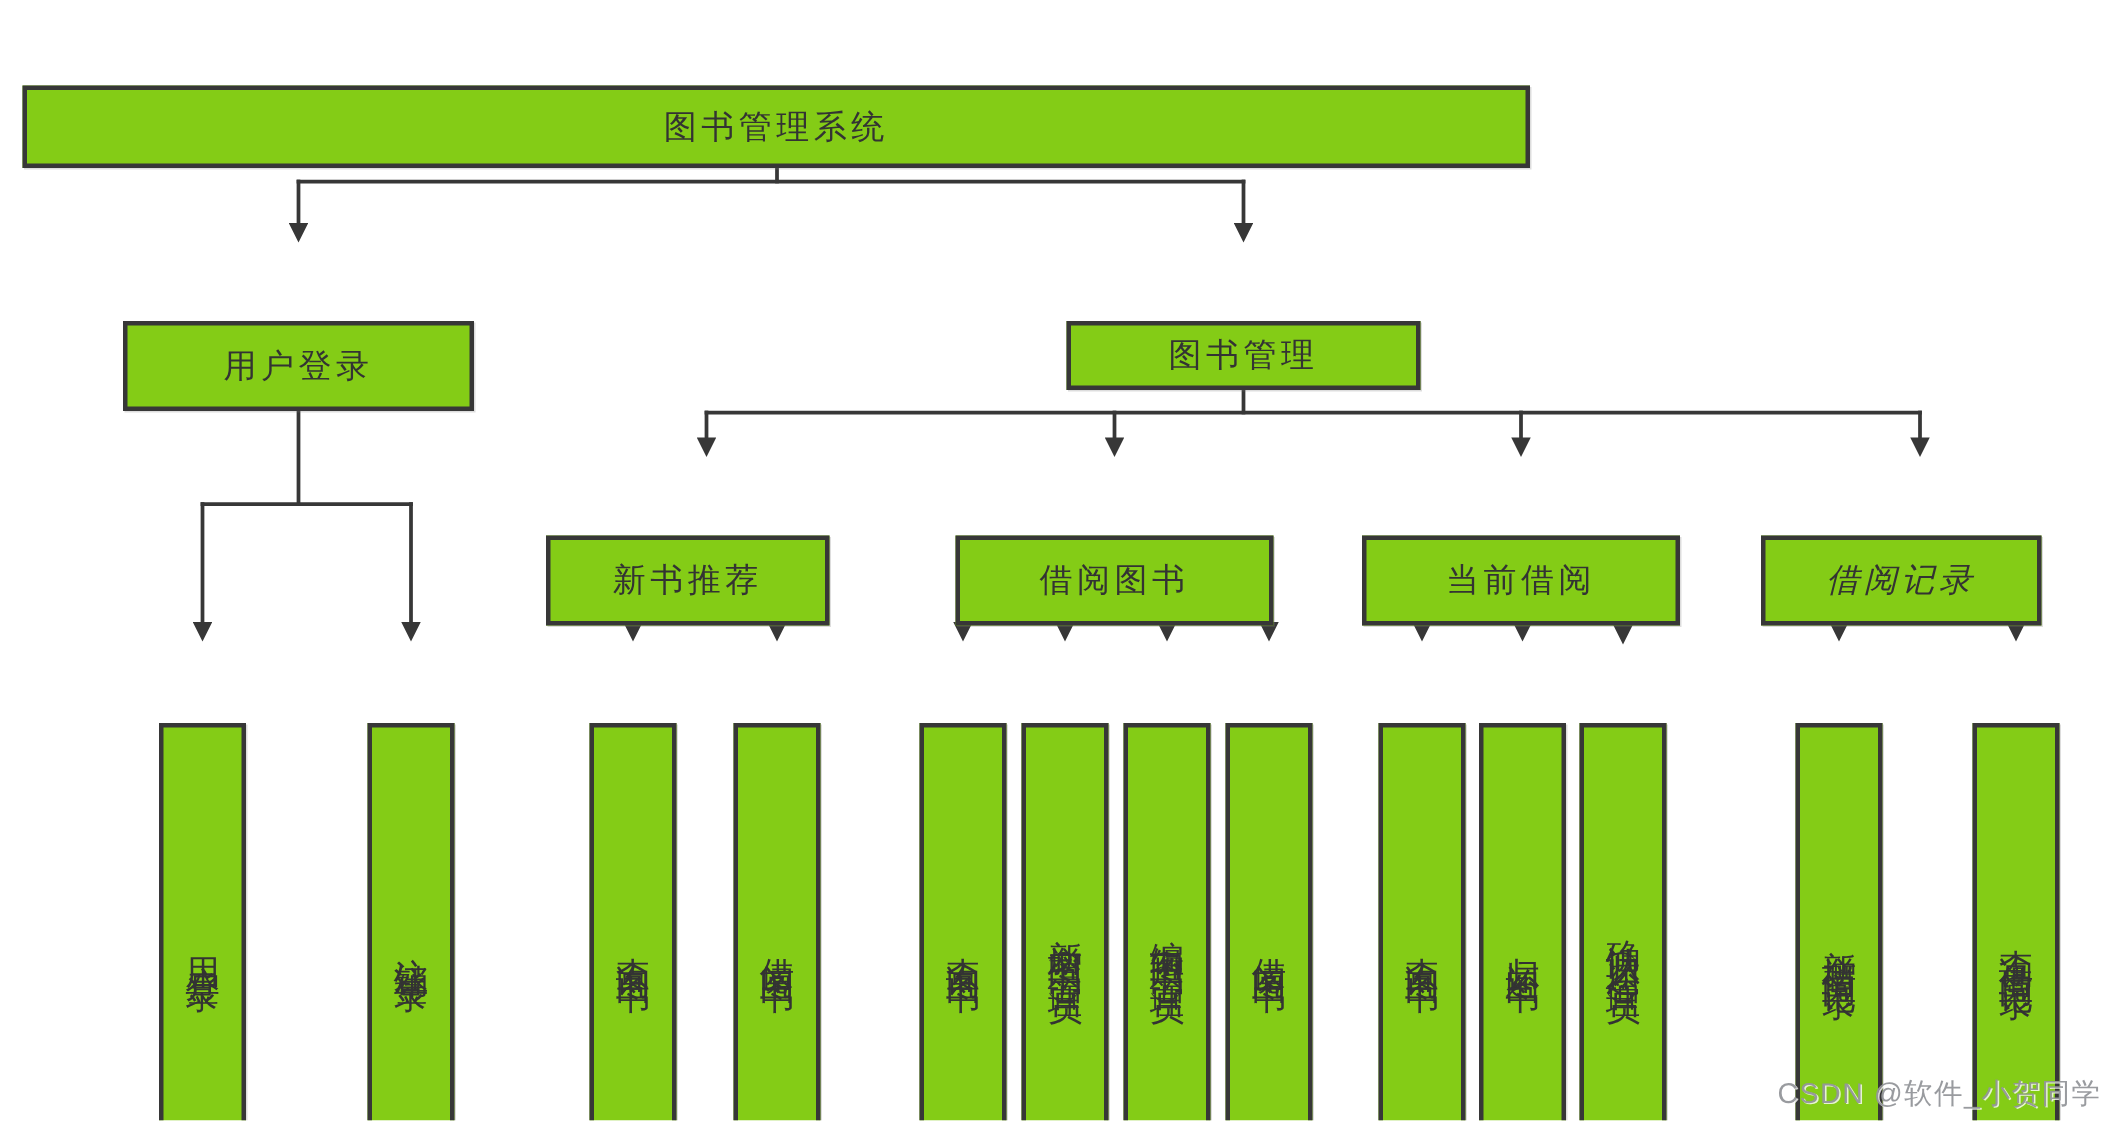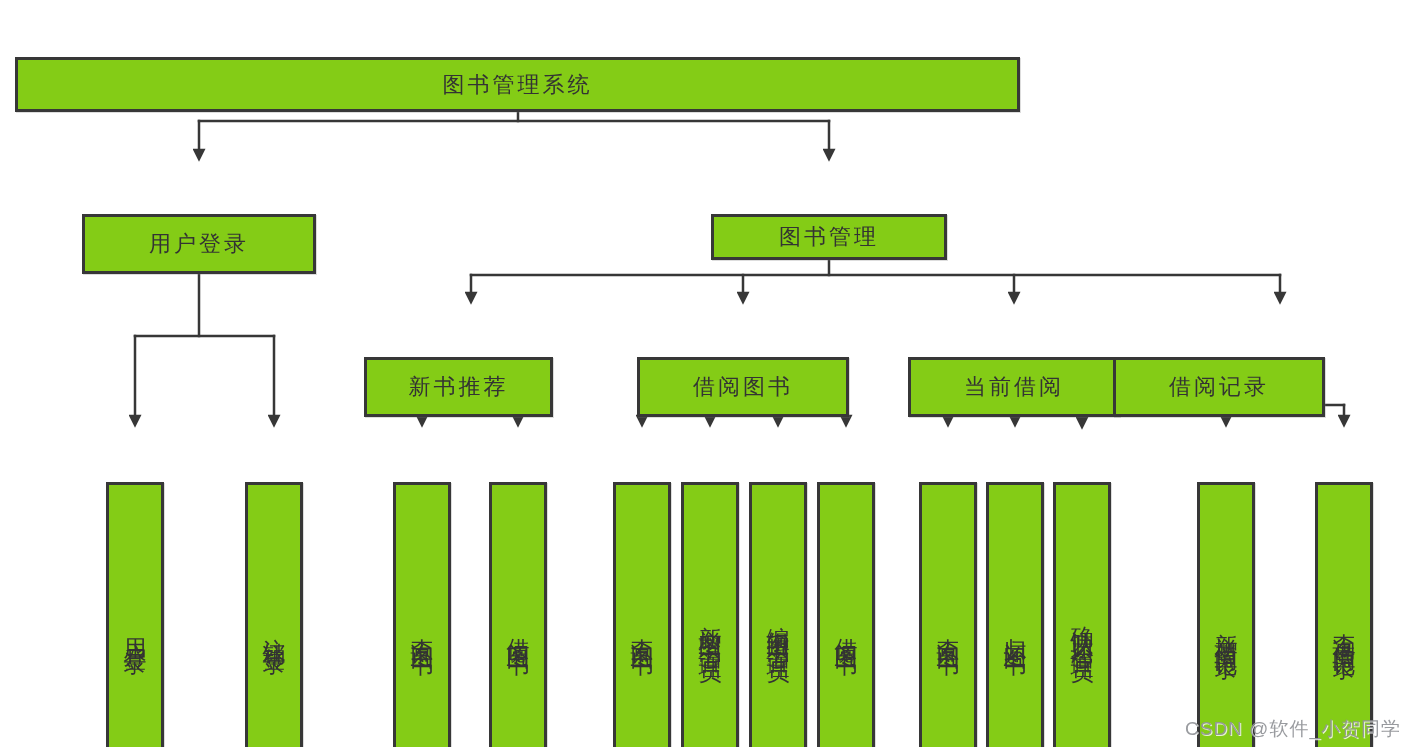--- a/index.html
+++ b/index.html
@@ -28,21 +28,21 @@
     white-space:nowrap;
     margin-top:44px;
   }
   .root  { left:15px;  top:13px;  width:1005px; height:55px; }
   .lvl2a { left:82px;  top:170px; width:234px;  height:60px; }
   .lvl2b { left:711px; top:170px; width:236px;  height:46px; }
   .lvl3  { top:313px;  height:60px; }
   .l3a { left:364px;  width:189px; }
   .l3b { left:637px;  width:212px; }
   .l3c { left:908px;  width:212px;font-family:Liberation Serif, serif; }
-  .l3d { left:1113px; width:212px; }
+  .l3d { left:1174px; width:187px;font-style:italic; }
 
   .vbox {
     top:438px; height:296px; width:58px;
     writing-mode:vertical-rl;
     text-orientation:mixed;
     font-size:23px;
     letter-spacing:5px;
     line-height:1;
     padding:4px 0;
   }

